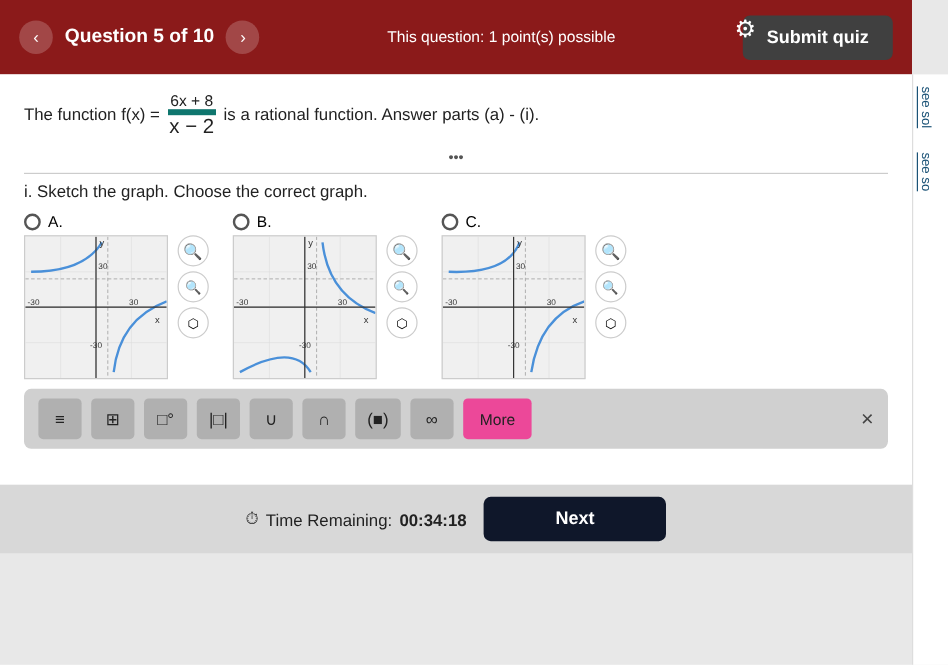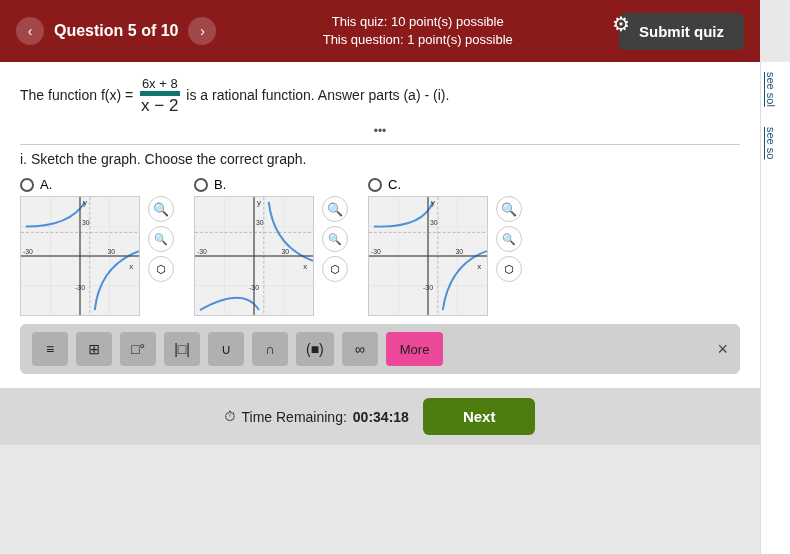--- a/index.html
+++ b/index.html
@@ -64,21 +64,21 @@
       top: 12px;
       color: white;
       font-size: 20px;
       cursor: pointer;
     }
 
     
     .main {
       background: white;
       margin: 0;
-      padding: 14px 20px 8px 20px;
+      padding: 14px 20px 24px 20px;
       position: relative;
     }
 
     .question-text {
       font-size: 14px;
       color: #222;
       margin-bottom: 8px;
     }
     .fraction {
       display: inline-flex;
@@ -229,25 +229,25 @@
       position: relative;
     }
     .time-remaining {
       font-size: 14px;
       color: #222;
       display: flex;
       align-items: center;
       gap: 6px;
     }
     .next-btn {
-      background: #4d7c0f;
+      background: #0f172a;
       color: white;
       border: none;
       border-radius: 6px;
-      padding: 10px 40px;
+      padding: 10px 60px;
       font-size: 15px;
       font-weight: bold;
       cursor: pointer;
     }
 
     
     .right-sidebar {
       position: absolute;
       right: 0;
       top: 62px;
@@ -274,24 +274,20 @@
 
 <div class="main-wrapper">
 
   <div class="header">
     <div class="nav-question">
       <button class="nav-btn">‹</button>
       <span>Question 5 of 10</span>
       <button class="nav-btn">›</button>
     </div>
     <div class="header-center">
-      <div>
-        <span>This quiz: 10</span>
-        <span>point(s) possible</span>
-      </div>
       <div>
         <span>This question: 1</span>
         <span>point(s) possible</span>
       </div>
     </div>
     <span class="gear-icon">⚙</span>
     <button class="submit-btn">Submit quiz</button>
   </div>
 
   <div class="main">

